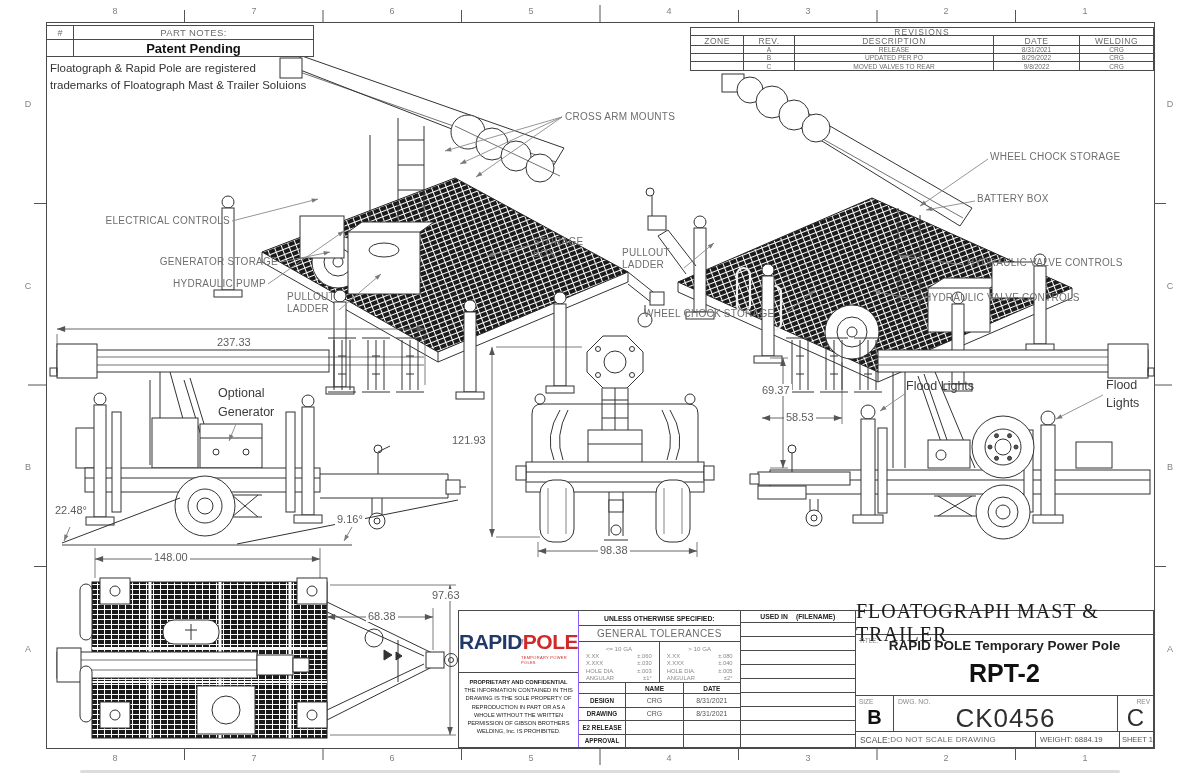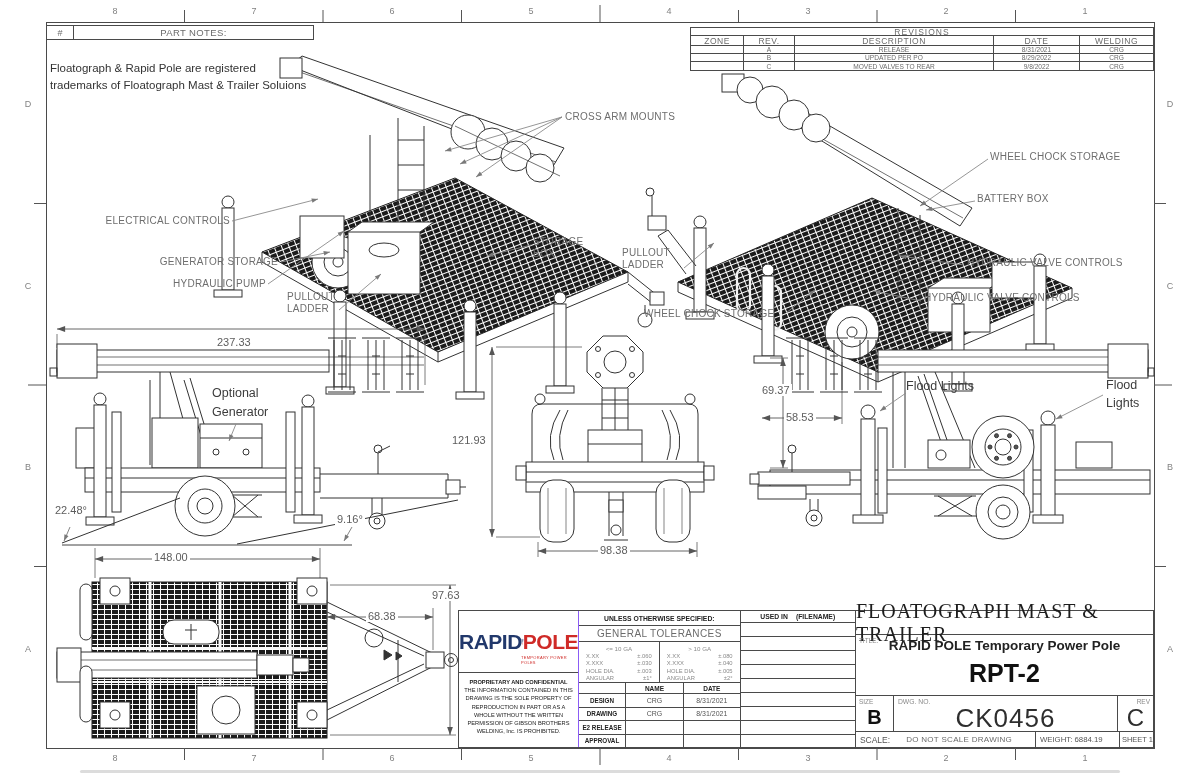--- a/index.html
+++ b/index.html
@@ -355,20 +355,24 @@
     <div class="abs zone" style="left:1162px;top:281px">C</div>
     <div class="abs zone" style="left:1162px;top:462px">B</div>
     <div class="abs zone" style="left:1162px;top:644px">A</div>
   </div>
 
   <div class="abs tbl" style="left:46px;top:25px;width:268px;z-index:3">
     <div style="display:flex;height:15px;border:1px solid #4a4a4a;">
       <div class="cc" style="width:27px;border-right:1px solid #4a4a4a;font-size:9px;color:#6b6b6b">#</div>
       <div class="cc" style="flex:1;font-size:9.5px;color:#6b6b6b;letter-spacing:.4px">PART NOTES:</div>
     </div>
+    <div style="display:flex;height:17px;border:1px solid #4a4a4a;border-top:none;">
+      <div style="width:27px;border-right:1px solid #4a4a4a;"></div>
+      <div class="cc" style="flex:1;font-size:13px;font-weight:bold;color:#111">Patent Pending</div>
+    </div>
   </div>
   <div class="abs" style="left:50px;top:60px;font-size:11.5px;color:#333;line-height:16.5px;z-index:3">
     <div>Floatograph &amp; Rapid Pole are registered</div>
     <div>trademarks of Floatograph Mast &amp; Trailer Soluions</div>
   </div>
 
   <div class="abs tbl" style="left:690px;top:27px;width:464px;z-index:3;border:1px solid #4a4a4a">
     <div class="cc" style="height:8px;border-bottom:1px solid #4a4a4a;font-size:8.5px;color:#6b6b6b;letter-spacing:1px">REVISIONS</div>
     <div style="display:flex;height:10px;border-bottom:1px solid #4a4a4a;font-size:8.5px;color:#6b6b6b;letter-spacing:.5px">
       <div class="cc" style="width:52px">ZONE</div>
@@ -415,21 +419,21 @@
     </div>
     <div class="abs callout" style="left:990px;top:151px">WHEEL CHOCK STORAGE</div>
     <div class="abs callout" style="left:977px;top:193px">BATTERY BOX</div>
     <div class="abs callout" style="left:967px;top:257px">HYDRAULIC VALVE CONTROLS</div>
     <div class="abs callout" style="left:924px;top:292px">HYDRAULIC VALVE CONTROLS</div>
     <div class="abs callout" style="left:622px;top:247px">
       <div>PULLOUT</div>
       <div>LADDER</div>
     </div>
     <div class="abs callout" style="left:644px;top:308px">WHEEL CHOCK STORAGE</div>
-    <div class="abs note" style="left:212px;top:384px;line-height:19px">
+    <div class="abs note" style="left:218px;top:384px;line-height:19px">
       <div>Optional</div>
       <div>Generator</div>
     </div>
     <div class="abs note" style="left:906px;top:379px">Flood Lights</div>
     <div class="abs note" style="left:1106px;top:376px;line-height:18px">
       <div>Flood</div>
       <div>Lights</div>
     </div>
   </div>
 
@@ -574,21 +578,21 @@
           <div style="margin-top:7px;text-align:center;font-size:26px;color:#2e2e2e;letter-spacing:1px">CK0456</div>
         </div>
         <div style="width:35px;position:relative">
           <span style="position:absolute;right:3px;top:2px;font-size:6.5px;color:#8a8a8a">REV</span>
           <div style="margin-top:8px;text-align:center;font-size:24px;color:#2e2e2e">C</div>
         </div>
       </div>
       <div style="flex:1;display:flex;align-items:center">
         <div style="width:180px;border-right:1px solid #4a4a4a;height:100%;display:flex;align-items:center">
           <span style="font-size:8.5px;color:#555;margin-left:4px">SCALE:</span>
-          <span style="font-size:8px;color:#6b6b6b;margin-left:16px;letter-spacing:.3px">DO NOT SCALE DRAWING</span>
+          <span style="font-size:8px;color:#6b6b6b;letter-spacing:.3px">DO NOT SCALE DRAWING</span>
         </div>
         <div style="width:84px;border-right:1px solid #4a4a4a;height:100%;display:flex;align-items:center;padding-left:4px;font-size:7.8px;color:#555;white-space:nowrap">WEIGHT: 6884.19</div>
         <div style="flex:1;height:100%;display:flex;align-items:center;padding-left:2px;font-size:7.5px;color:#555;white-space:nowrap">SHEET 1</div>
       </div>
     </div>
   </div>
 
   <div class="abs" style="left:80px;top:770px;width:1040px;height:3px;background:#cdcdcd;opacity:.7;border-radius:2px"></div>
 
 </div>

